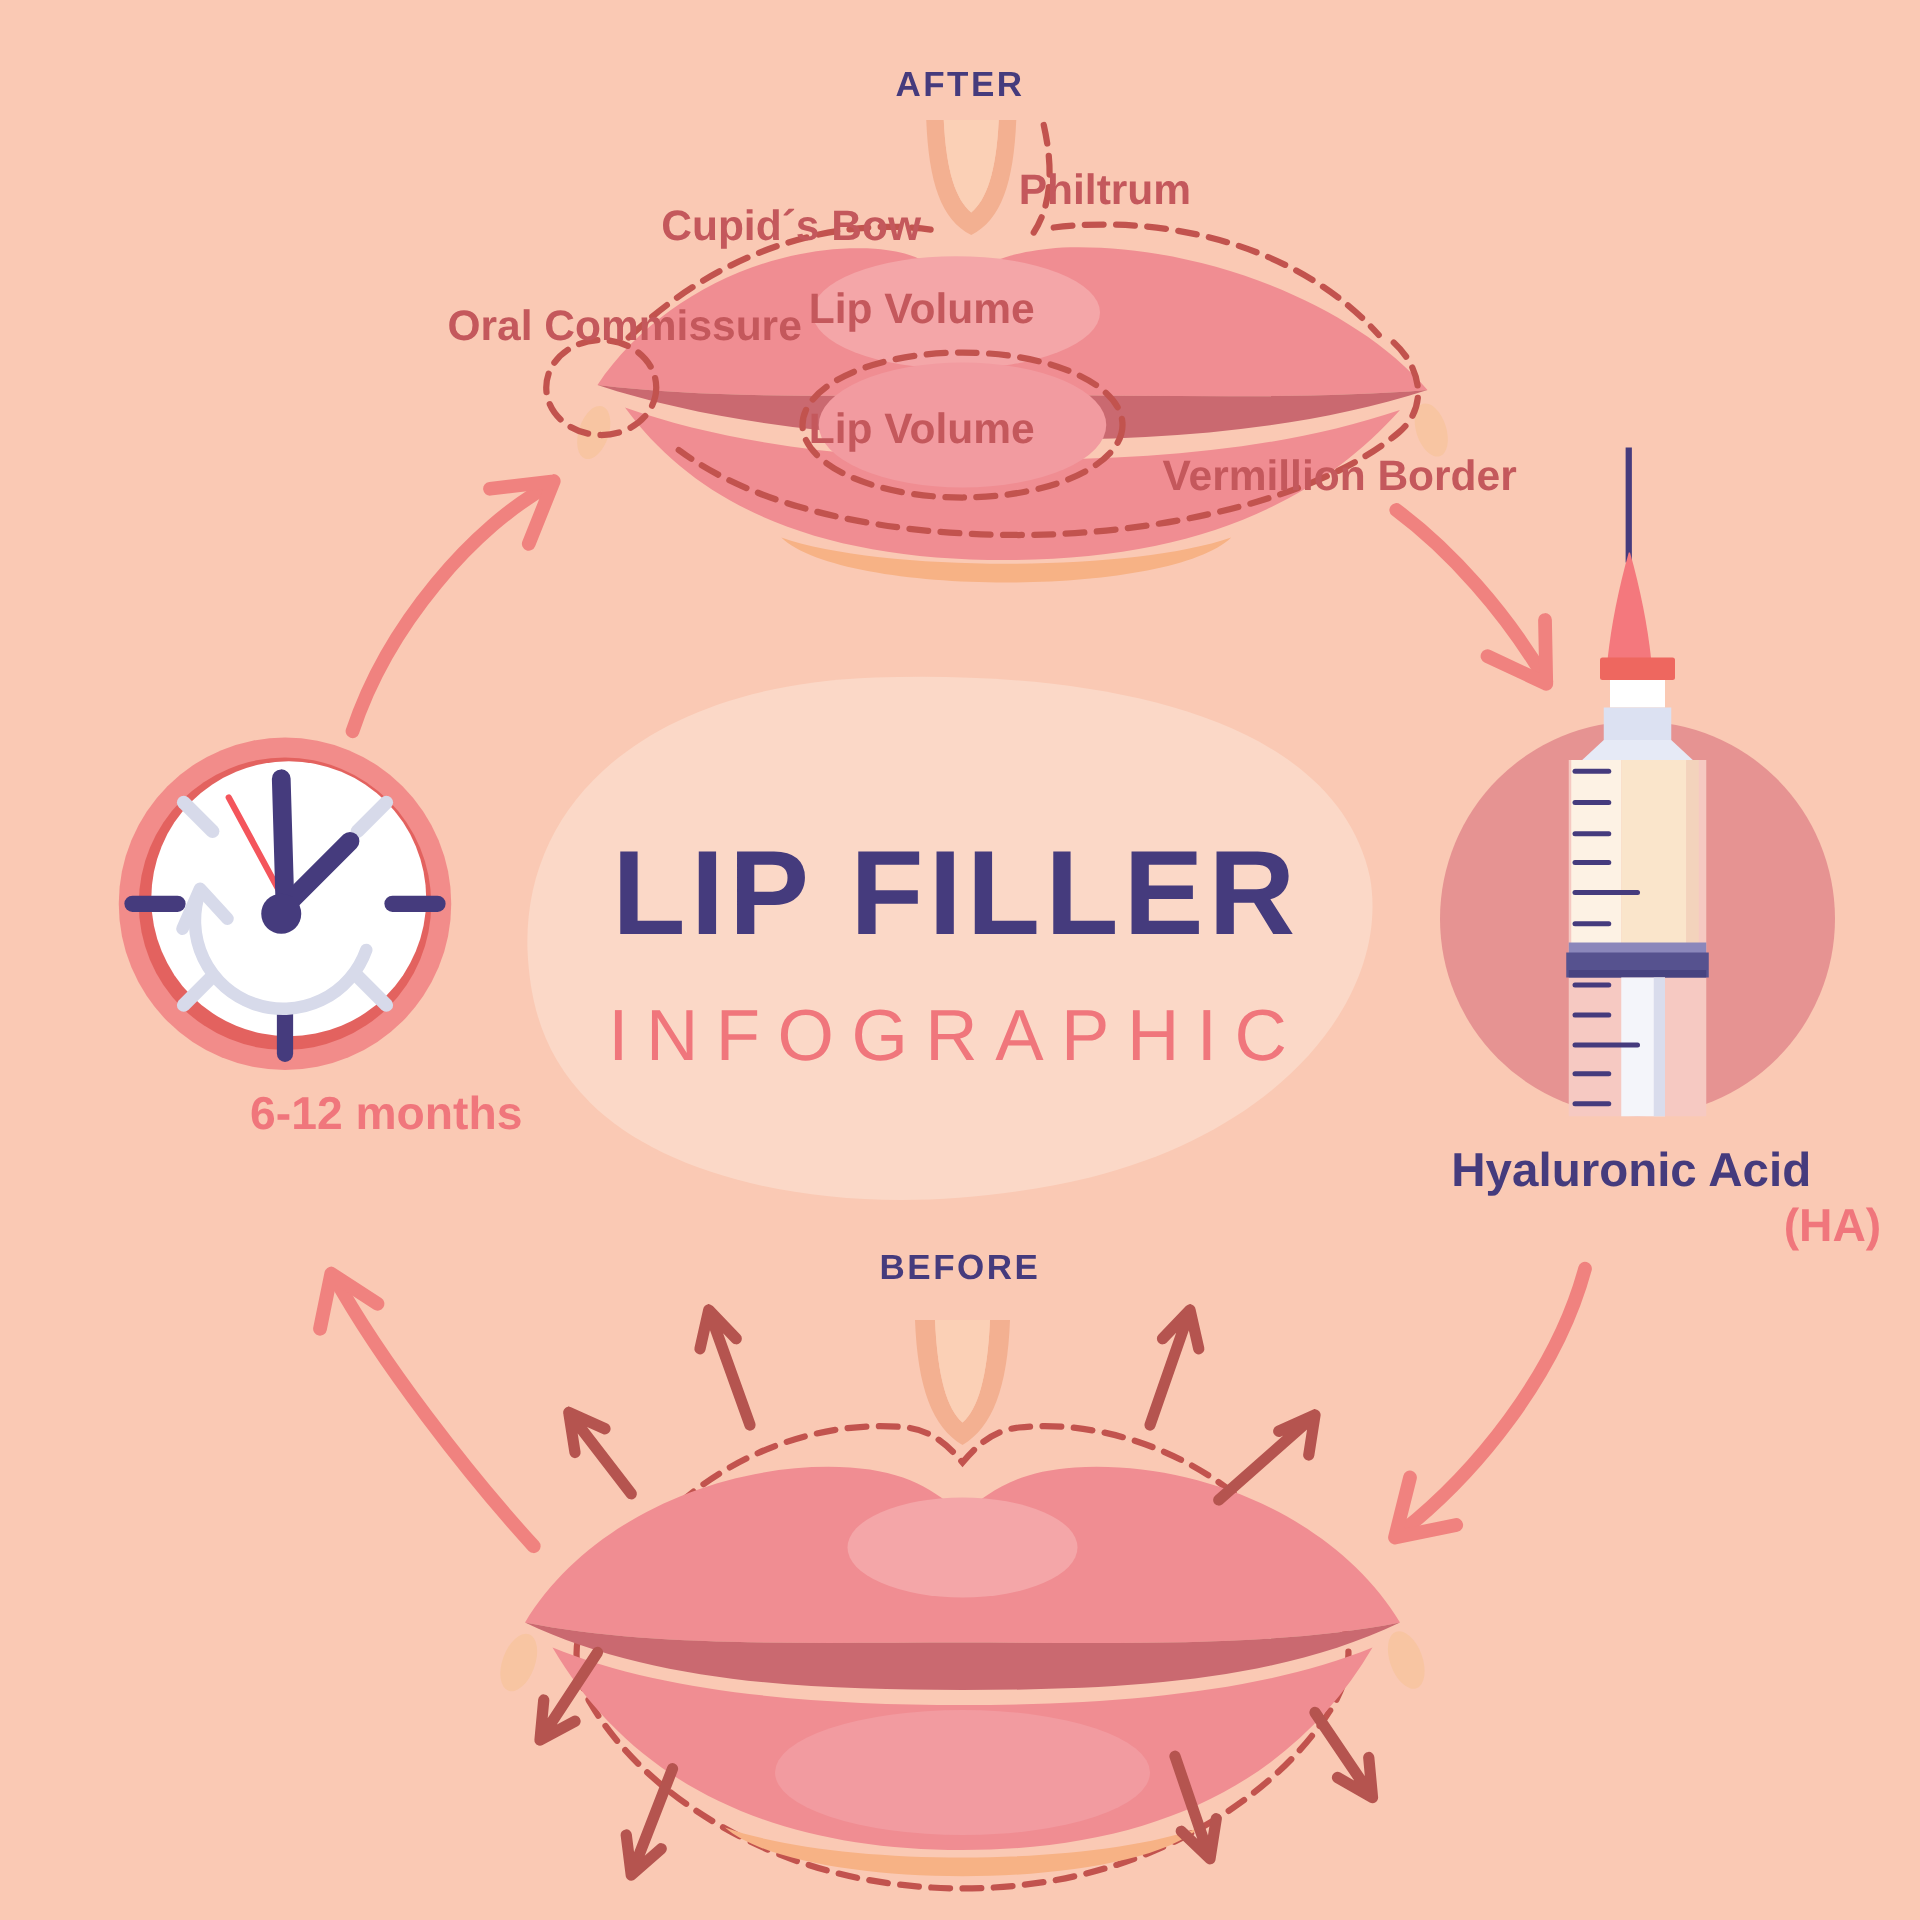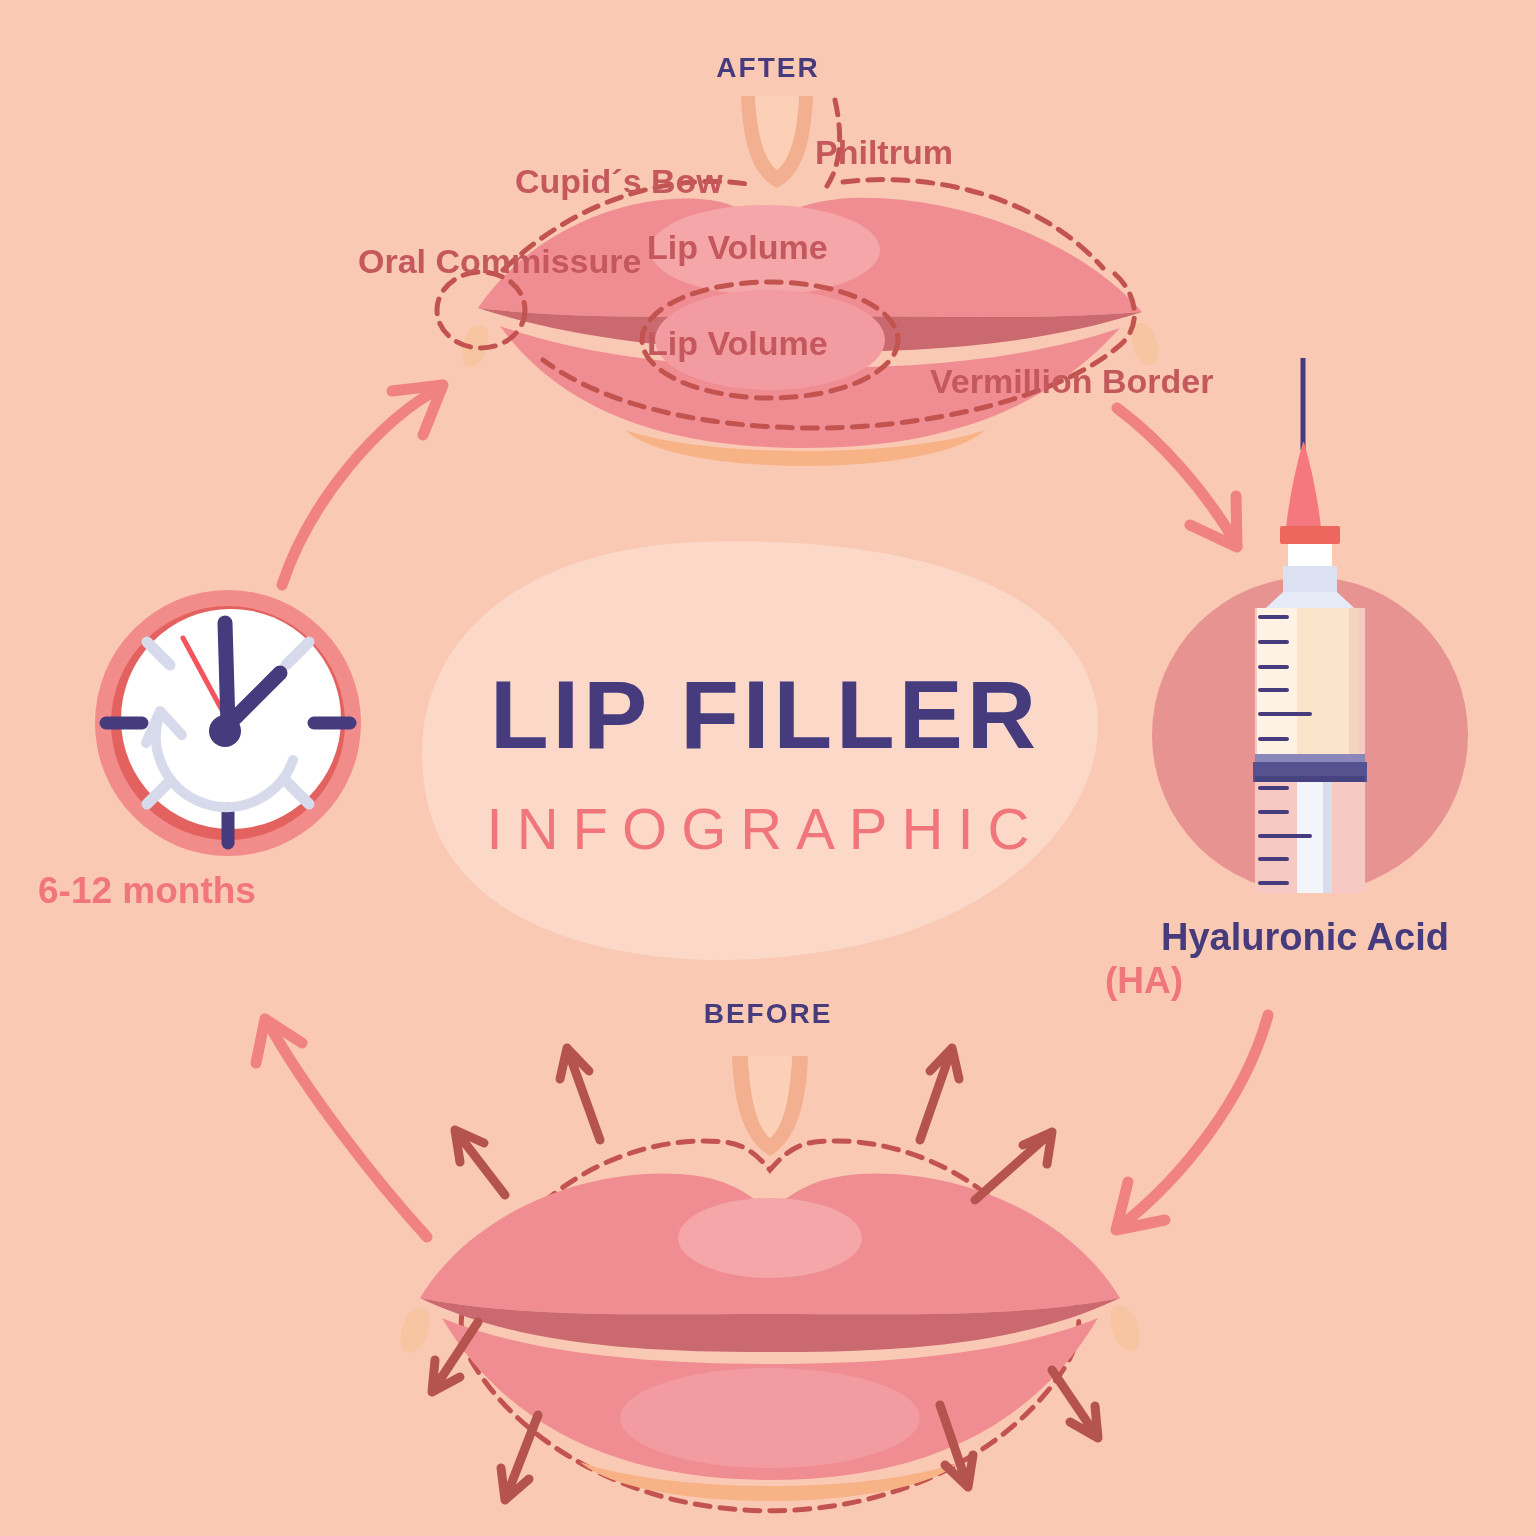--- a/index.html
+++ b/index.html
@@ -25,21 +25,21 @@
     text-align:center;width:900px;margin-left:-450px;
   }
   .anno{
     font-weight:bold;font-size:34px;color:var(--rose);white-space:nowrap;
   }
   .anno-center{text-align:left;width:220px;margin-left:-110px;}
   .big-label-navy{
     font-weight:bold;font-size:37px;color:var(--navy);text-align:center;
   }
   .big-label-salmon{
-    font-weight:bold;font-size:37px;color:var(--salmon);text-align:left;
+    font-weight:bold;font-size:37px;color:var(--salmon);text-align:right;
   }
   .duration-block{width:380px;margin-left:-190px;line-height:45px;text-align:center;}
 
   
   .f-lips{fill:var(--lips);}
   .f-mouth{fill:var(--lips_dark);}
   .f-patch{fill:var(--lips_light);}
   .f-patch2{fill:var(--lips_light2);}
   .f-chin{fill:var(--chin_shadow);}
   .f-philtrum{fill:var(--philtrum_line);}
@@ -96,21 +96,21 @@
 
   <path class="dash" d="M 380,12 C 388,48 386,76 372,98"></path>
   <path class="dash" d="M 48,182 C 130,104 225,86 292,96"></path>
   <path class="dash" d="M 388,94 C 470,84 580,104 648,180"></path>
   <path class="dash" d="M 660,186 C 682,206 688,238 664,258 C 600,312 470,340 360,340 C 250,340 150,318 88,272"></path>
   <ellipse class="dash" cx="26" cy="222" rx="44" ry="38"></ellipse>
   <ellipse class="dash" cx="315" cy="252" rx="128" ry="58"></ellipse>
 </svg>
 
 <div class="abs anno" style="left:815px;top:133px;">Philtrum</div>
-<div class="abs anno" style="left:515px;top:162px;">Cupid´s Bow</div>
+<div class="abs anno" style="left:529px;top:162px;">Cupid´s Bow</div>
 <div class="abs anno" style="left:358px;top:242px;">Oral Commissure</div>
 <div class="abs anno anno-center" style="left:757px;top:228px;">Lip Volume</div>
 <div class="abs anno anno-center" style="left:757px;top:324px;">Lip Volume</div>
 <div class="abs anno" style="left:930px;top:362px;">Vermillion Border</div>
 
 <div class="abs main-title" style="left:765px;top:660px;">LIP FILLER</div>
 <div class="abs sub-title" style="left:765px;top:795px;">INFOGRAPHIC</div>
 
 <svg class="abs" style="left:1140px;top:350px;" width="340" height="560" viewBox="0 0 340 560">
   <circle cx="170" cy="385" r="158" fill="var(--circle_rose)"></circle>

